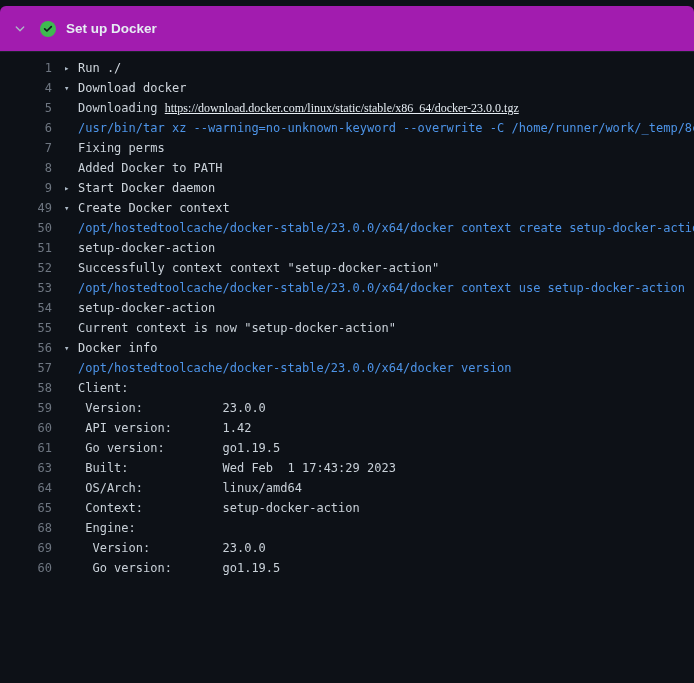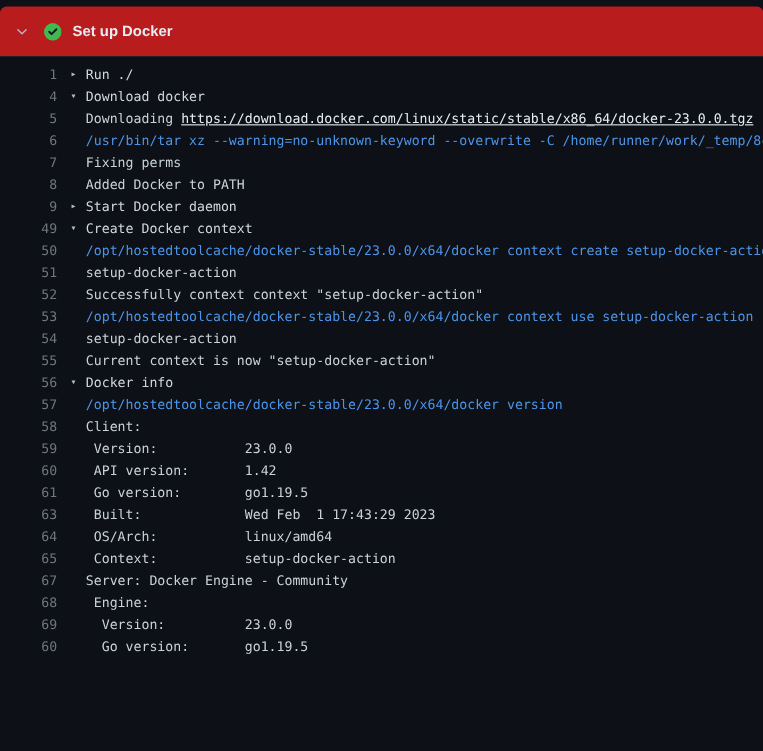--- a/index.html
+++ b/index.html
@@ -12,21 +12,21 @@
   }
   .page {
     width: 694px;
     height: 683px;
     padding-top: 6px;
     box-sizing: border-box;
   }
   
   .step-header {
     height: 46px;
-    background: #b91c1c;
+    background: #a21caf;
     border-radius: 6px 6px 0 0;
     border-bottom: 1px solid #1b222b;
     display: flex;
     align-items: center;
     padding: 0 12px;
     box-sizing: border-box;
     cursor: pointer;
   }
   .chev {
     width: 16px; height: 16px;
@@ -82,20 +82,21 @@
     font-size: 9px;
     color: #adbac7;
     display: inline-block;
   }
   .group .line-content { color: #d0d7de; }
   .line-content.cmd { color: var(--cmd-blue, #539bf5); }
   .log-link {
     color: #e6edf3;
     text-decoration: underline;
     cursor: pointer;
+    font-family: Liberation Serif, serif;
   }
 </style>
 </head>
 <body>
 
 <div class="page">
 
   <div class="step-header">
     <span class="chev">
       <svg width="14" height="14" viewBox="0 0 16 16" aria-hidden="true">
@@ -128,19 +129,18 @@
       <div class="log-line"><span class="line-num">55</span><span class="line-content">Current context is now "setup-docker-action"</span></div>
       <div class="log-line group"><span class="line-num">56</span><span class="line-content"><span class="tri">▾</span><span>Docker info</span></span></div>
       <div class="log-line"><span class="line-num">57</span><span class="line-content cmd">/opt/hostedtoolcache/docker-stable/23.0.0/x64/docker version</span></div>
       <div class="log-line"><span class="line-num">58</span><span class="line-content">Client:</span></div>
       <div class="log-line"><span class="line-num">59</span><span class="line-content"> Version:           23.0.0</span></div>
       <div class="log-line"><span class="line-num">60</span><span class="line-content"> API version:       1.42</span></div>
       <div class="log-line"><span class="line-num">61</span><span class="line-content"> Go version:        go1.19.5</span></div>
       <div class="log-line"><span class="line-num">63</span><span class="line-content"> Built:             Wed Feb  1 17:43:29 2023</span></div>
       <div class="log-line"><span class="line-num">64</span><span class="line-content"> OS/Arch:           linux/amd64</span></div>
       <div class="log-line"><span class="line-num">65</span><span class="line-content"> Context:           setup-docker-action</span></div>
-      <div class="log-line"><span class="line-num">67</span><span class="line-content">Server: Docker Engine - Community</span></div>
       <div class="log-line"><span class="line-num">68</span><span class="line-content"> Engine:</span></div>
       <div class="log-line"><span class="line-num">69</span><span class="line-content">  Version:          23.0.0</span></div>
       <div class="log-line"><span class="line-num">60</span><span class="line-content">  Go version:       go1.19.5</span></div>
     </div>
 
 </div>
 
 </body></html>

